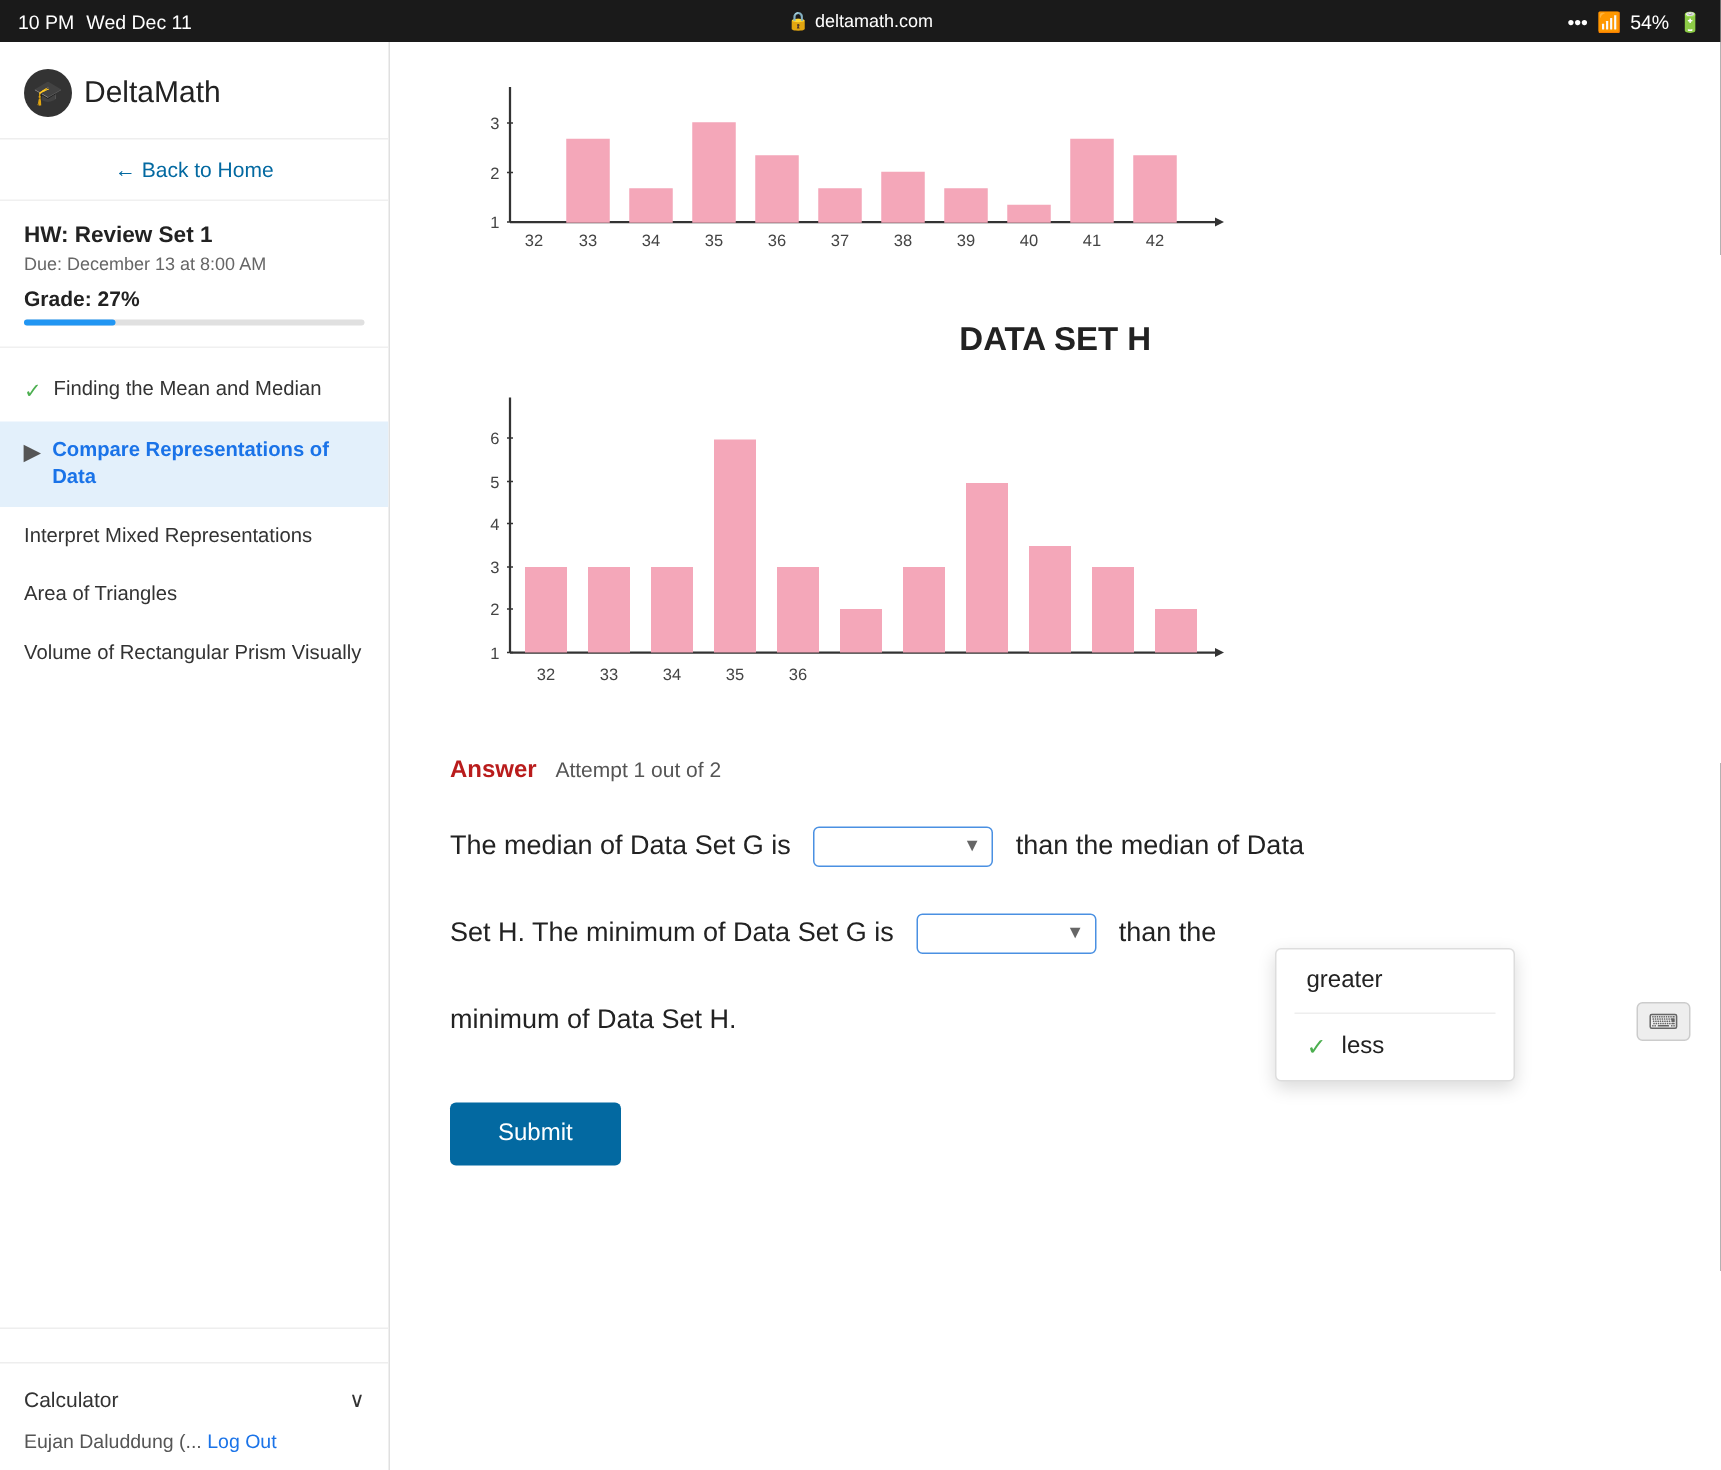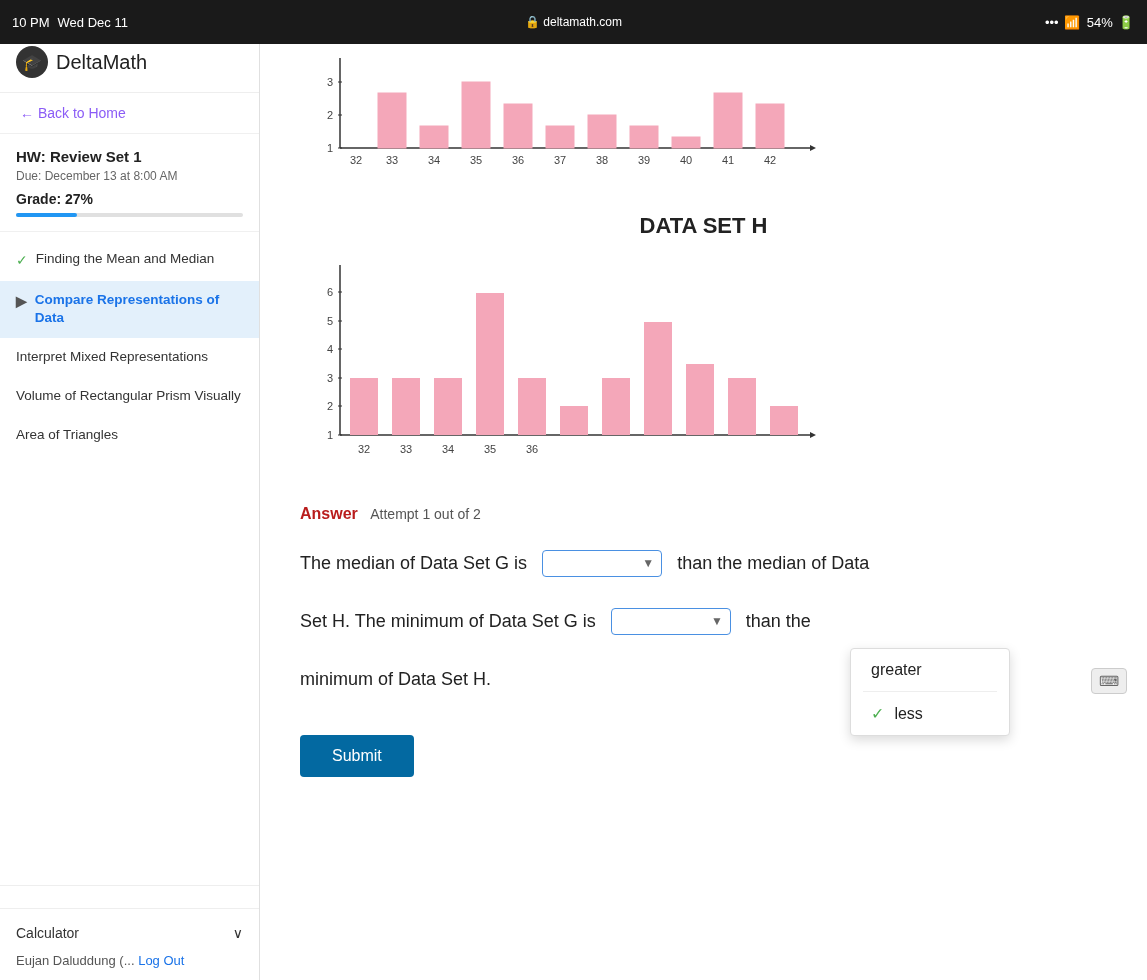--- a/index.html
+++ b/index.html
@@ -9,21 +9,21 @@
       width: 1147px;
       height: 980px;
       overflow: hidden;
       position: relative;
     }
 
     
     .status-bar {
       background: #1a1a1a;
       color: white;
-      height: 44px;
+      height: 28px;
       display: flex;
       align-items: center;
       justify-content: space-between;
       padding: 0 12px;
       font-size: 13px;
       position: absolute;
       top: 0; left: 0; right: 0;
       z-index: 10;
     }
     .status-bar .left { display: flex; gap: 8px; }
@@ -60,28 +60,29 @@
       background: #333;
       border-radius: 50%;
       display: flex; align-items: center; justify-content: center;
       color: white;
       font-size: 16px;
     }
     .logo-text { font-size: 20px; font-weight: 600; color: #222; }
     .logo-text span { font-weight: 300; }
 
     .back-link {
-      padding: 12px 20px;
-      color: #8b5cf6;
+      padding: 12px 0;
+      color: #0369a1;
       font-size: 14px;
       cursor: pointer;
       display: flex;
       align-items: center;
       gap: 6px;
       border-bottom: 1px solid #f0f0f0;
+      justify-content: center;
     }
 
     .hw-info {
       padding: 14px 16px;
       border-bottom: 1px solid #f0f0f0;
     }
     .hw-title { font-size: 15px; font-weight: 700; color: #222; margin-bottom: 4px; }
     .hw-due { font-size: 12px; color: #666; margin-bottom: 8px; }
     .hw-grade { font-size: 14px; font-weight: 600; color: #222; margin-bottom: 6px; }
     .grade-bar { height: 4px; background: #e0e0e0; border-radius: 2px; }
@@ -215,21 +216,21 @@
 
     
     .dropdown-popup {
       position: absolute;
       background: white;
       border: 1px solid #ddd;
       border-radius: 4px;
       box-shadow: 0 4px 12px rgba(0,0,0,0.15);
       z-index: 100;
       min-width: 160px;
-      top: 620px;
+      top: 604px;
       left: 590px;
     }
 
     .dropdown-popup-item {
       padding: 12px 20px;
       font-size: 16px;
       color: #222;
       cursor: pointer;
       display: flex;
       align-items: center;
@@ -318,24 +319,24 @@
         <span>Finding the Mean and Median</span>
       </div>
       <div class="nav-item active">
         <span class="arrow-icon">▶</span>
         <span>Compare Representations of Data</span>
       </div>
       <div class="nav-item">
         <span>Interpret Mixed Representations</span>
       </div>
       <div class="nav-item">
+        <span>Area of Triangles</span>
+      </div>
+      <div class="nav-item">
         <span>Volume of Rectangular Prism Visually</span>
-      </div>
-      <div class="nav-item">
-        <span>Area of Triangles</span>
       </div>
     </div>
 
     <div class="divider"></div>
     <div style="padding: 8px 0 4px;"></div>
 
     <div class="sidebar-footer">
       <div class="calculator-row">
         <span>Calculator</span>
         <span>∨</span>

